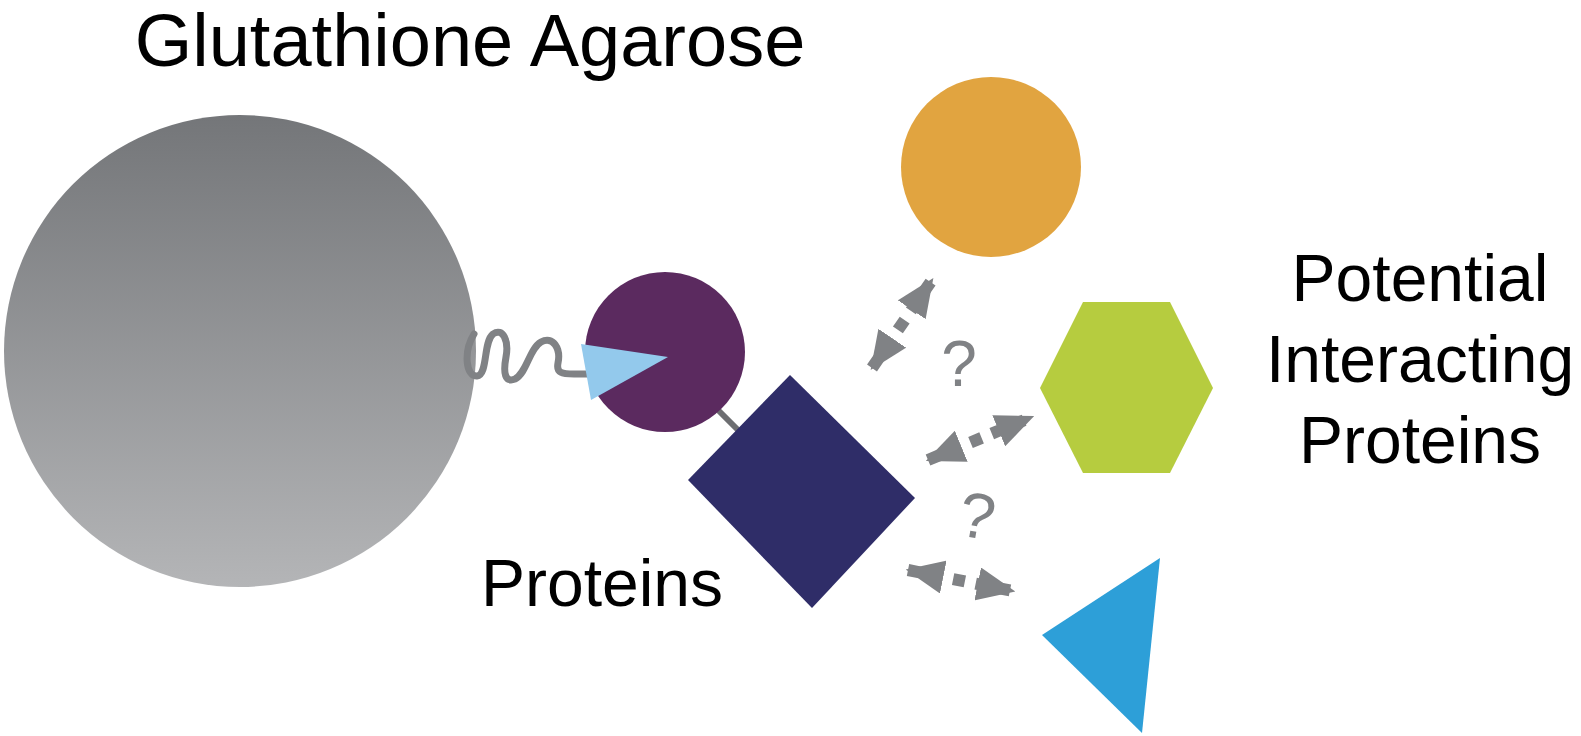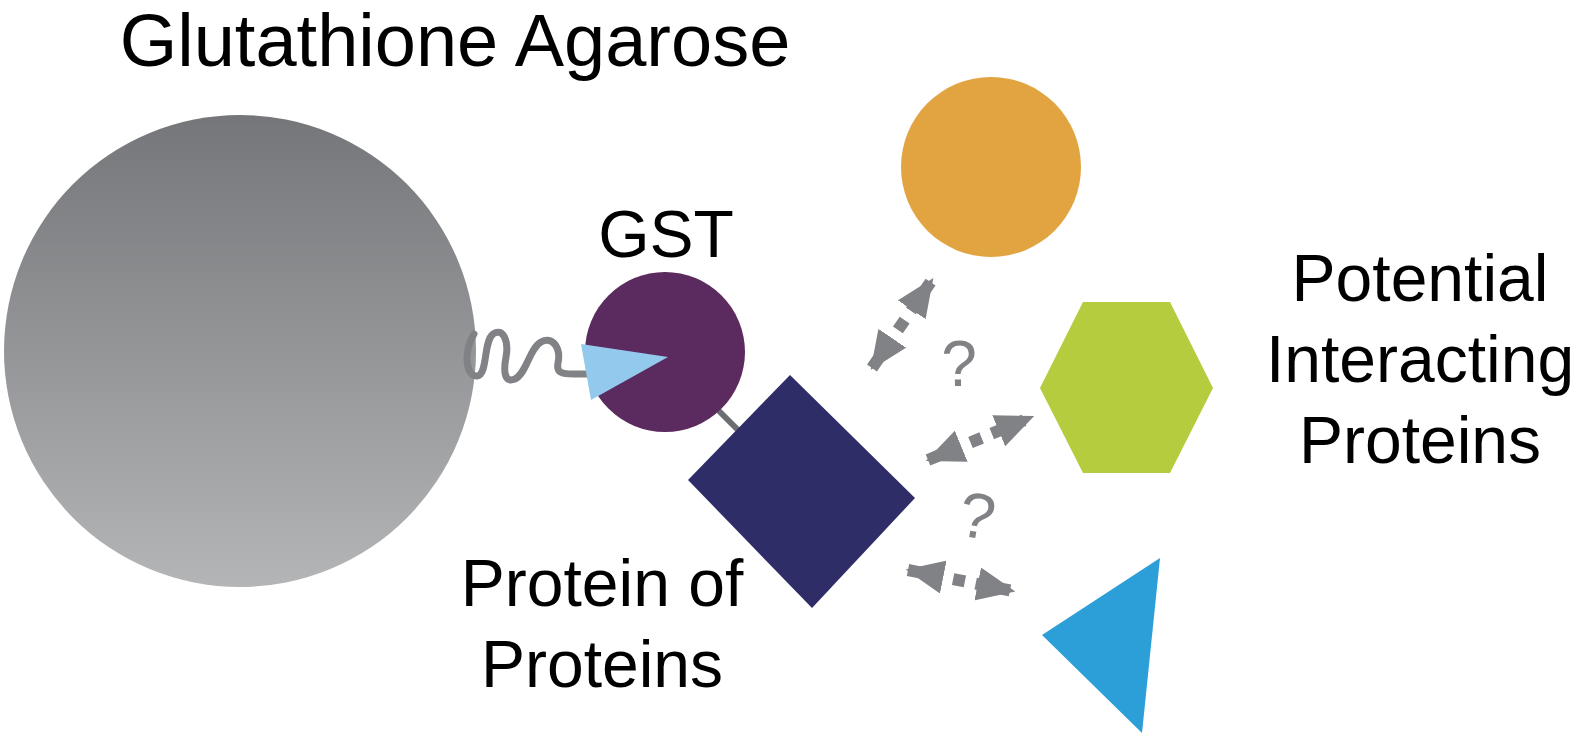--- a/index.html
+++ b/index.html
@@ -14,21 +14,21 @@
   #shapes { position: absolute; left: 0; top: 0; }
   .label {
     position: absolute;
     color: #000000;
     text-align: center;
     line-height: 81px;
     font-size: 66px;
     white-space: nowrap;
   }
   .label .line { display: block; }
-  #diagram-title { left: 105px; top: 0px; width: 700px; font-size: 74px; }
+  #diagram-title { left: 120px; top: 0px; width: 700px; font-size: 74px; }
   #gst-label { left: 566px; top: 194px; width: 200px; }
   #protein-label { left: 422px; top: 543px; width: 360px; }
   #potential-label { left: 1240px; top: 238px; width: 360px; }
   .qmark {
     position: absolute;
     color: #808285;
     font-size: 64px;
     line-height: 81px;
     width: 60px;
     text-align: center;
@@ -75,24 +75,22 @@
 
     <line x1="872" y1="368" x2="932" y2="280" stroke-width="12" stroke-dasharray="12 11" marker-start="url(#arrowHead)" marker-end="url(#arrowHead)" stroke="#808285"></line>
 
     <line x1="928" y1="460" x2="1032" y2="417" stroke-width="12" stroke-dasharray="12 11" marker-start="url(#arrowHead)" marker-end="url(#arrowHead)" stroke="#808285"></line>
 
     <line x1="908" y1="570" x2="1013" y2="591" stroke-width="12" stroke-dasharray="12 11" marker-start="url(#arrowHead)" marker-end="url(#arrowHead)" stroke="#808285"></line>
   </svg>
 
   <div class="label" id="diagram-title">Glutathione Agarose</div>
 
-  <div class="label" id="gst-label">GST</div>
 
   <div class="label" id="protein-label">
-    <span class="line">Protein of</span>
     <span class="line">Proteins</span>
   </div>
 
   <div class="label" id="potential-label">
     <span class="line">Potential</span>
     <span class="line">Interacting</span>
     <span class="line">Proteins</span>
   </div>
 
   <div class="qmark" id="question-mark-1">?</div>

